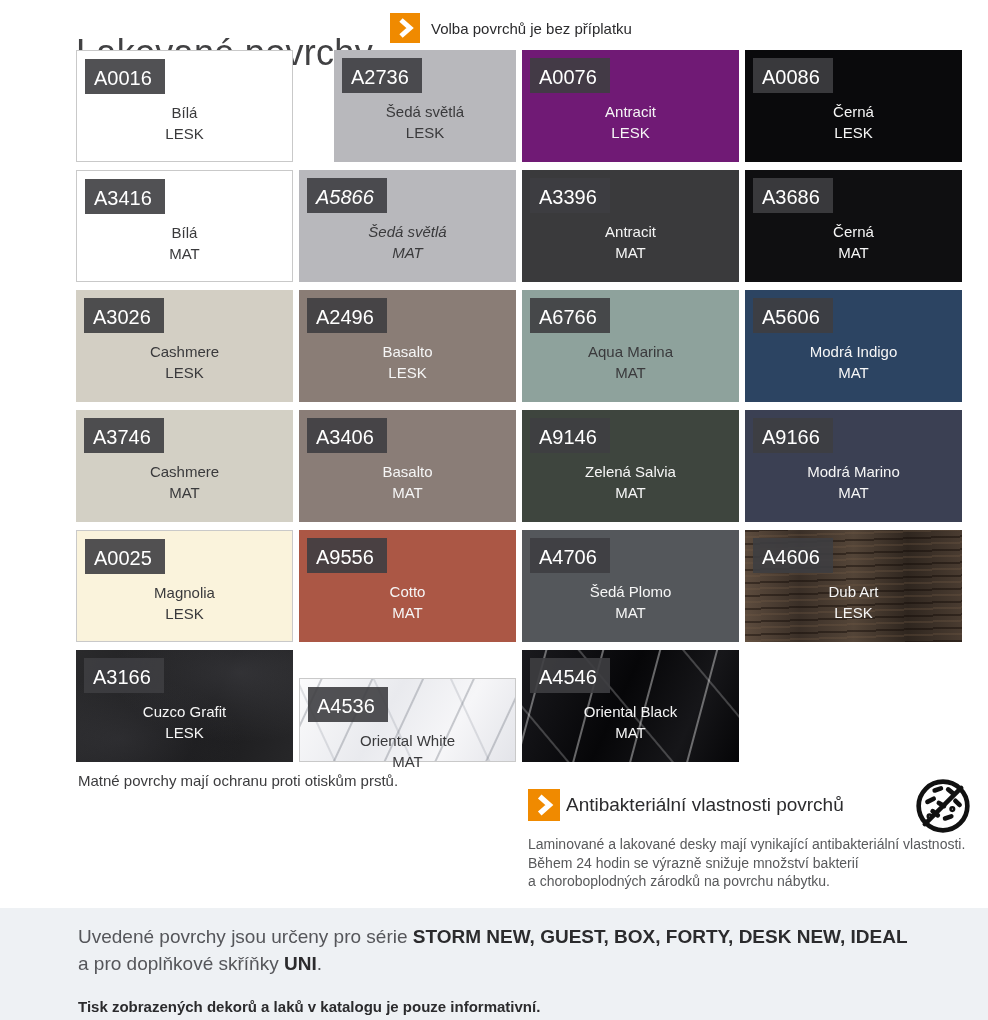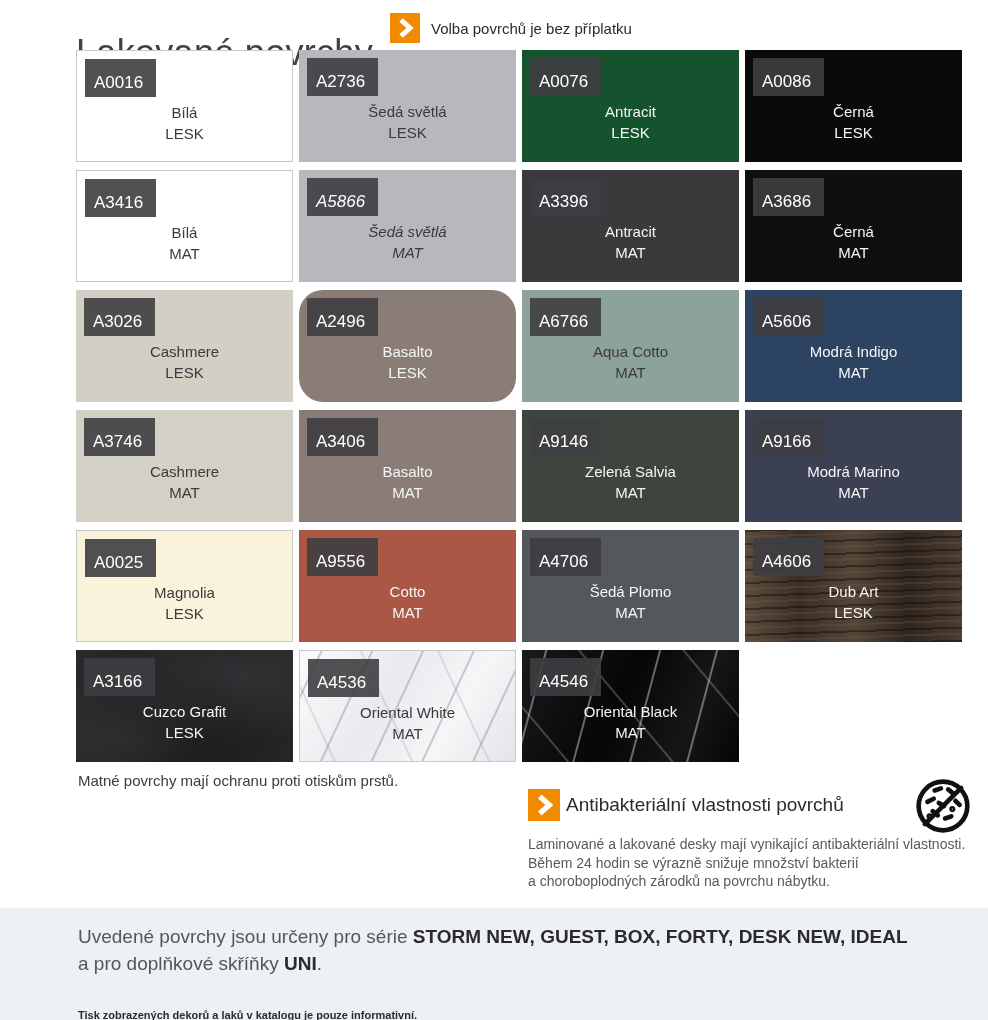--- a/index.html
+++ b/index.html
@@ -21,21 +21,21 @@
   
   .grid{
     position:absolute;left:76px;top:50px;width:886px;
     display:grid;grid-template-columns:repeat(4,217px);grid-auto-rows:112px;
     column-gap:6px;row-gap:8px;
   }
   .swatch{position:relative;box-sizing:border-box;}
   .swatch.bordered{border:1px solid #c9c9c9;}
   .swatch .code{
     position:absolute;top:8px;left:8px;background:rgba(62,62,65,0.9);
-    color:#ffffff;font-size:17px;line-height:1.15;padding:14px 13px 4px 9px;
+    color:#ffffff;font-size:20px;line-height:1.15;padding:8px 13px 4px 9px;
   }
   .swatch .text-block{
     position:absolute;left:0;right:0;top:51px;text-align:center;
     font-size:15px;line-height:21px;
   }
   .swatch.fg-dark .text-block{color:#3a3a3c;}
   .swatch.fg-light .text-block{color:#f6f6f6;}
   
   .tex-wood{
     background-color:#453931;
@@ -49,20 +49,21 @@
       radial-gradient(ellipse at 75% 20%, rgba(92,92,98,.35), rgba(0,0,0,0) 55%),
       radial-gradient(ellipse at 20% 80%, rgba(72,72,78,.3), rgba(0,0,0,0) 50%),
       linear-gradient(115deg,#2a2a2c,#1a1a1c 60%,#272729);
   }
   .tex-marble-white{
     background-color:#f3f3f5;
     background-image:
       repeating-linear-gradient(115deg, rgba(120,125,135,0) 0 18px, rgba(120,125,135,.38) 19px 20px, rgba(0,0,0,0) 21px 46px),
       repeating-linear-gradient(65deg, rgba(150,155,165,0) 0 30px, rgba(150,155,165,.28) 31px 32px, rgba(0,0,0,0) 33px 70px),
       linear-gradient(120deg,#fbfbfc,#e9eaee 40%,#f6f6f8 70%,#e3e4e9);
+    margin-top: 28px;
   }
   .tex-marble-black{
     background-color:#0d0d0f;
     background-image:
       repeating-linear-gradient(105deg, rgba(255,255,255,0) 0 22px, rgba(255,255,255,.38) 23px 24px, rgba(255,255,255,0) 25px 55px),
       repeating-linear-gradient(50deg, rgba(255,255,255,0) 0 34px, rgba(255,255,255,.22) 35px 36px, rgba(255,255,255,0) 37px 80px),
       linear-gradient(115deg,#1a1a1e,#060608 45%,#161619 75%,#050507);
   }
   
   .matte-note{position:absolute;left:78px;top:772px;font-size:15px;color:#3c3c3e;}
@@ -73,21 +74,21 @@
   .antibact-title{font-size:19px;color:#2b2b2d;}
   .bacteria{position:absolute;right:8px;top:-12px;}
   .antibact-body{margin-top:14px;font-size:14px;line-height:18.5px;color:#58595b;}
   
   .footer{
     position:absolute;left:0;top:908px;width:988px;height:112px;background:#eef1f4;
     box-sizing:border-box;padding:15px 0 0 78px;
   }
   .footer-series{font-size:19px;line-height:27px;color:#55565a;max-width:830px;}
   .footer-series b{color:#2b2b2d;}
-  .footer-note{margin-top:32px;font-size:11px;font-weight:bold;color:#2b2b2d;}
+  .footer-note{margin-top:21px;font-size:15px;font-weight:bold;color:#2b2b2d;}
 </style>
 </head>
 <body>
 
 <h1 class="title">Lakované povrchy</h1>
 
 <div class="header-note">
   <span class="chev-box">
     <svg width="30" height="30" viewBox="0 0 30 30">
       <path d="M11 7 L20 15 L11 23" fill="none" stroke="#ffffff" stroke-width="5" stroke-linecap="butt" stroke-linejoin="miter"></path>
@@ -97,28 +98,28 @@
 </div>
 
 <div class="grid">
     <div class="swatch fg-dark bordered" style="background: rgb(255, 255, 255);">
     <span class="code">A0016</span>
     <div class="text-block">
       <div>Bílá</div>
       <div>LESK</div>
     </div>
   </div>
-    <div class="swatch fg-dark" style="background: rgb(184, 184, 188);">
+    <div class="swatch fg-dark" style="background: rgb(184, 184, 188); margin-left: 35px;">
     <span class="code">A2736</span>
     <div class="text-block">
       <div>Šedá světlá</div>
       <div>LESK</div>
     </div>
   </div>
-    <div class="swatch fg-light" style="background: #14532d;">
+    <div class="swatch fg-light" style="background: #701a75;">
     <span class="code">A0076</span>
     <div class="text-block">
       <div>Antracit</div>
       <div>LESK</div>
     </div>
   </div>
     <div class="swatch fg-light" style="background: rgb(10, 10, 12);">
     <span class="code">A0086</span>
     <div class="text-block">
       <div>Černá</div>
@@ -153,31 +154,31 @@
       <div>MAT</div>
     </div>
   </div>
     <div class="swatch fg-dark" style="background: rgb(211, 207, 196);">
     <span class="code">A3026</span>
     <div class="text-block">
       <div>Cashmere</div>
       <div>LESK</div>
     </div>
   </div>
-    <div class="swatch fg-light" style="background: rgb(138, 125, 118); border-radius: 24px;">
+    <div class="swatch fg-light" style="background: rgb(138, 125, 118);">
     <span class="code">A2496</span>
     <div class="text-block">
       <div>Basalto</div>
       <div>LESK</div>
     </div>
   </div>
     <div class="swatch fg-dark" style="background: rgb(142, 162, 156);">
     <span class="code">A6766</span>
     <div class="text-block">
-      <div>Aqua Cotto</div>
+      <div>Aqua Marina</div>
       <div>MAT</div>
     </div>
   </div>
     <div class="swatch fg-light" style="background: rgb(44, 68, 98);">
     <span class="code">A5606</span>
     <div class="text-block">
       <div>Modrá Indigo</div>
       <div>MAT</div>
     </div>
   </div>

